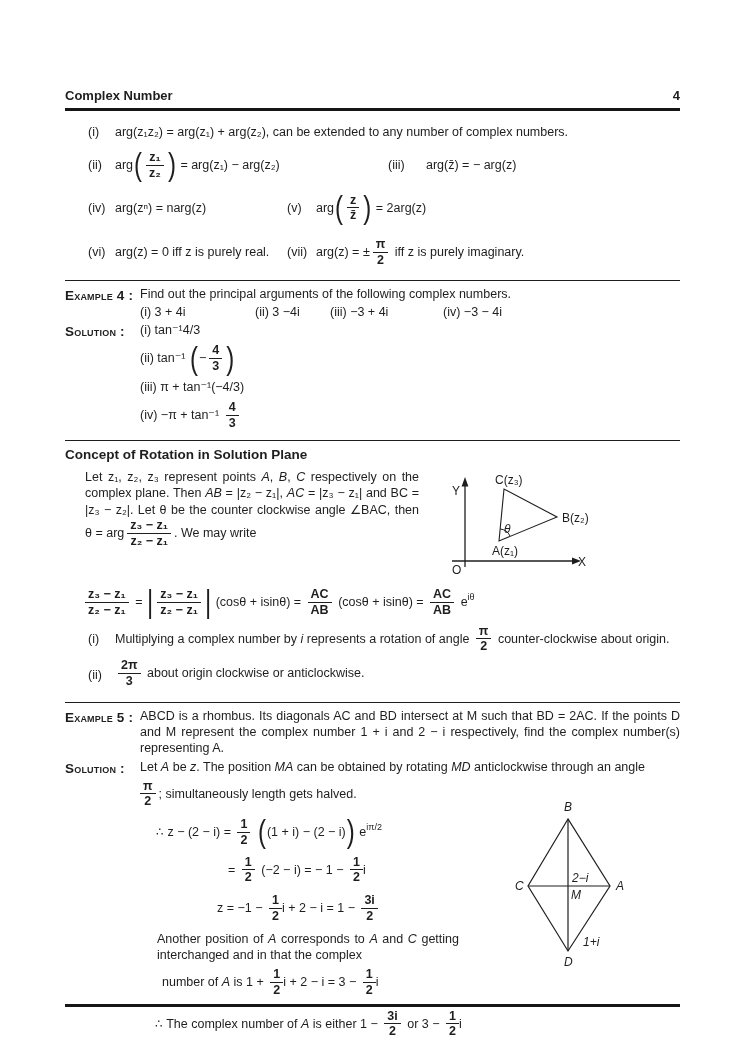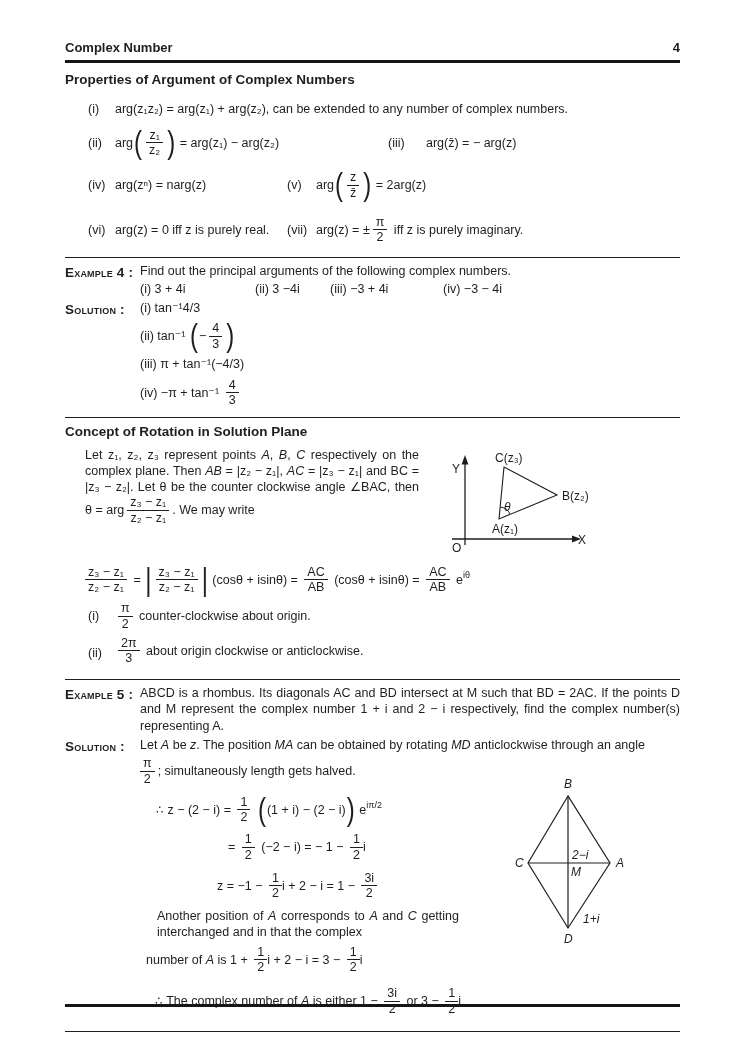--- a/index.html
+++ b/index.html
@@ -3,29 +3,29 @@
 <meta charset="utf-8">
 <style>
   * { box-sizing: border-box; }
   html, body { margin:0; padding:0; background:#cfcfcf; }
   .page {
     width:744px; height:1052px; background:#ffffff; position:relative;
     margin:0 auto; overflow:hidden; color:#1e1e1e;
     font-family:"Liberation Sans","DejaVu Sans",sans-serif; font-size:12.5px; line-height:1.3;
   }
   .content { position:absolute; left:65px; top:0; width:615px; }
-  .hdr { display:flex; justify-content:space-between; align-items:flex-end; font-weight:700; padding-top:40px; font-size:13px; }
+  .hdr { display:flex; justify-content:space-between; align-items:flex-end; font-weight:700; padding-top:40px; font-size:13px;margin-top:48px; }
   .rule-thick { height:3px; background:#161616; margin-top:3px; }
   .sec-heading { font-weight:700; font-size:13.5px; margin-top:8px; }
   .prow { display:flex; align-items:center; margin-top:13px; }
   .pnum { flex:none; margin-left:23px; width:27px; }
   .pnum2 { flex:none; width:34px; }
   .pitem { flex:none; white-space:nowrap; }
   .math { white-space:nowrap; }
-  .frac { display:inline-flex; flex-direction:column; align-items:center; vertical-align:middle; line-height:1.18; margin:0 3px; text-align:center; }
+  .frac { display:inline-flex; flex-direction:column; align-items:center; vertical-align:middle; line-height:1.18; margin:0 3px; text-align:center;font-weight:bold; }
   .frac .fn { border-bottom:1px solid #1e1e1e; padding:0 3px; }
   .frac .fd { padding:0 3px; }
   .bp { display:inline-block; font-size:24px; font-weight:300; transform:scaleY(1.3); vertical-align:middle; line-height:0; margin:0 1px; }
   sup { font-size:9px; }
   .exbox { border-top:1.5px solid #1e1e1e; border-bottom:1.5px solid #1e1e1e; margin-top:12px; padding:5px 0 9px; }
   .exrow { display:flex; align-items:flex-start; }
   .exlabel { flex:none; width:75px; font-weight:700; font-variant:small-caps; font-size:13.5px; letter-spacing:.2px; padding-top:1px; }
   .excontent { flex:1; min-width:0; }
   .just { text-align:justify; }
   .e4items { display:flex; margin-top:2px; }
@@ -42,21 +42,20 @@
 
 <div class="page">
   <div class="content">
 
     <div class="hdr">
       <span>Complex Number</span>
       <span>4</span>
     </div>
     <div class="rule-thick"></div>
 
-    <div class="sec-heading">Properties of Argument of Complex Numbers</div>
 
     <div class="prow">
       <span class="pnum">(i)</span>
       <span><span class="math">arg(z₁z₂) = arg(z₁) + arg(z₂)</span><span>, can be extended to any number of complex numbers.</span></span>
     </div>
 
     <div class="prow" style="margin-top:10px;">
       <span class="pnum">(ii)</span>
       <span class="pitem" style="width:273px;">
         <span>arg</span><span class="bp">(</span><span class="frac">
@@ -177,20 +176,21 @@
       <span class="frac">
           <span class="fn">AC</span>
           <span class="fd">AB</span>
         </span>
       <span>e</span><sup>iθ</sup>
     </div>
 
     <div class="prow" style="margin-top:6px;">
       <span class="pnum">(i)</span>
       <span>
+        <span><span>Multiplying a complex number by </span><span style="font-style: italic;">i</span><span> represents a rotation of angle</span></span>
         <span class="frac">
             <span class="fn">π</span>
             <span class="fd">2</span>
           </span>
         <span>counter-clockwise about origin.</span>
       </span>
     </div>
     <div class="prow" style="margin-top:4px; align-items:flex-start;">
       <span class="pnum" style="padding-top:9px;">(ii)</span>
       <span class="just" style="flex:1;">
@@ -248,21 +248,21 @@
                 <span class="fd">2</span>
               </span><span>i + 2 − i = 1 −</span>
             <span class="frac">
                 <span class="fn">3i</span>
                 <span class="fd">2</span>
               </span>
           </div>
 
           <div class="just" style="width:302px; margin-left:17px; margin-top:7px;"><span>Another position of </span><span style="font-style: italic;">A</span><span> corresponds to </span><span style="font-style: italic;">A</span><span> and </span><span style="font-style: italic;">C</span><span> getting interchanged and in that the complex</span></div>
 
-          <div class="mline" style="margin-left:6px; margin-top:4px;">
+          <div class="mline" style="margin-left:22px; margin-top:4px;">
             <span><span>number of </span><span style="font-style: italic;">A</span><span> is 1 +</span></span>
             <span class="frac" style="margin-right:0;">
                 <span class="fn">1</span>
                 <span class="fd">2</span>
               </span><span>i + 2 − i = 3 −</span>
             <span class="frac" style="margin-right:0;">
                 <span class="fn">1</span>
                 <span class="fd">2</span>
               </span><span>i</span>
           </div>

